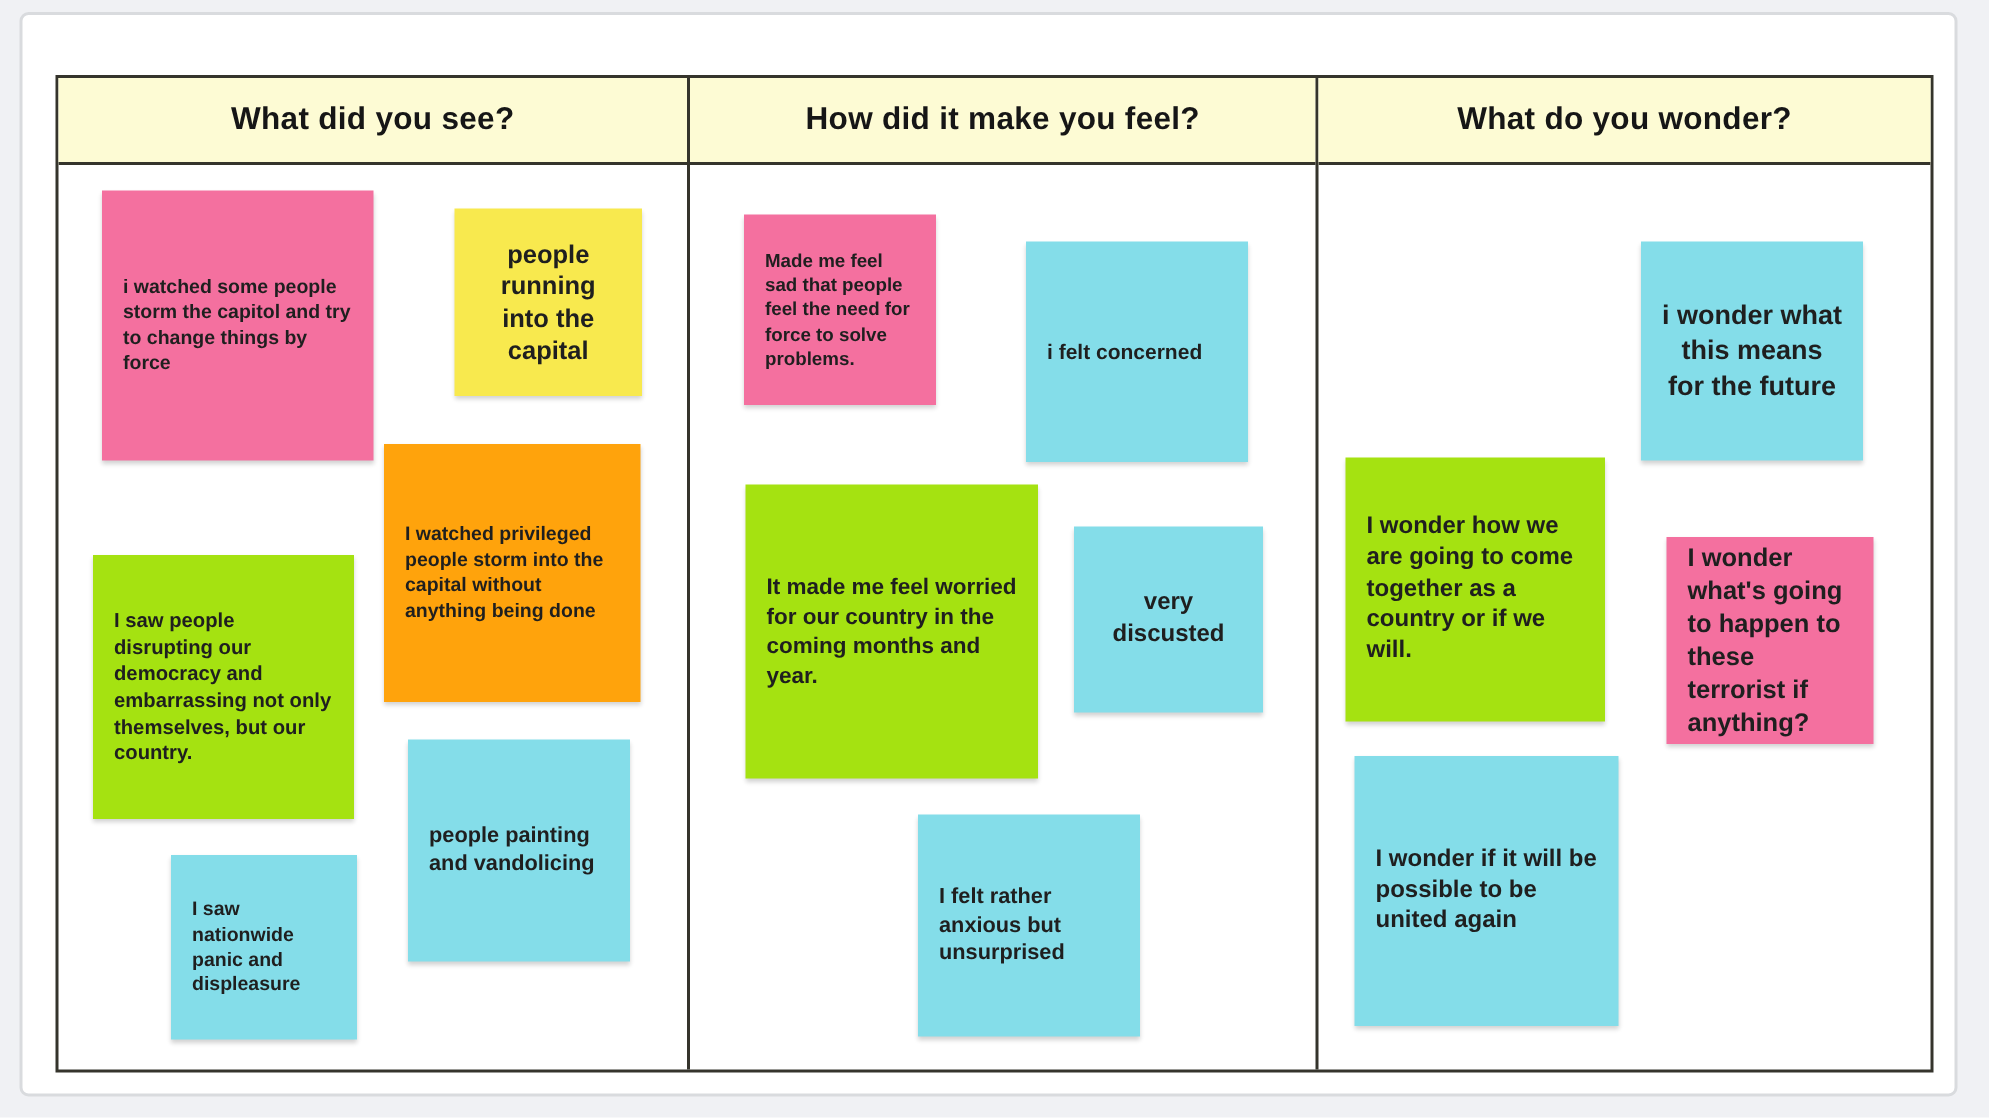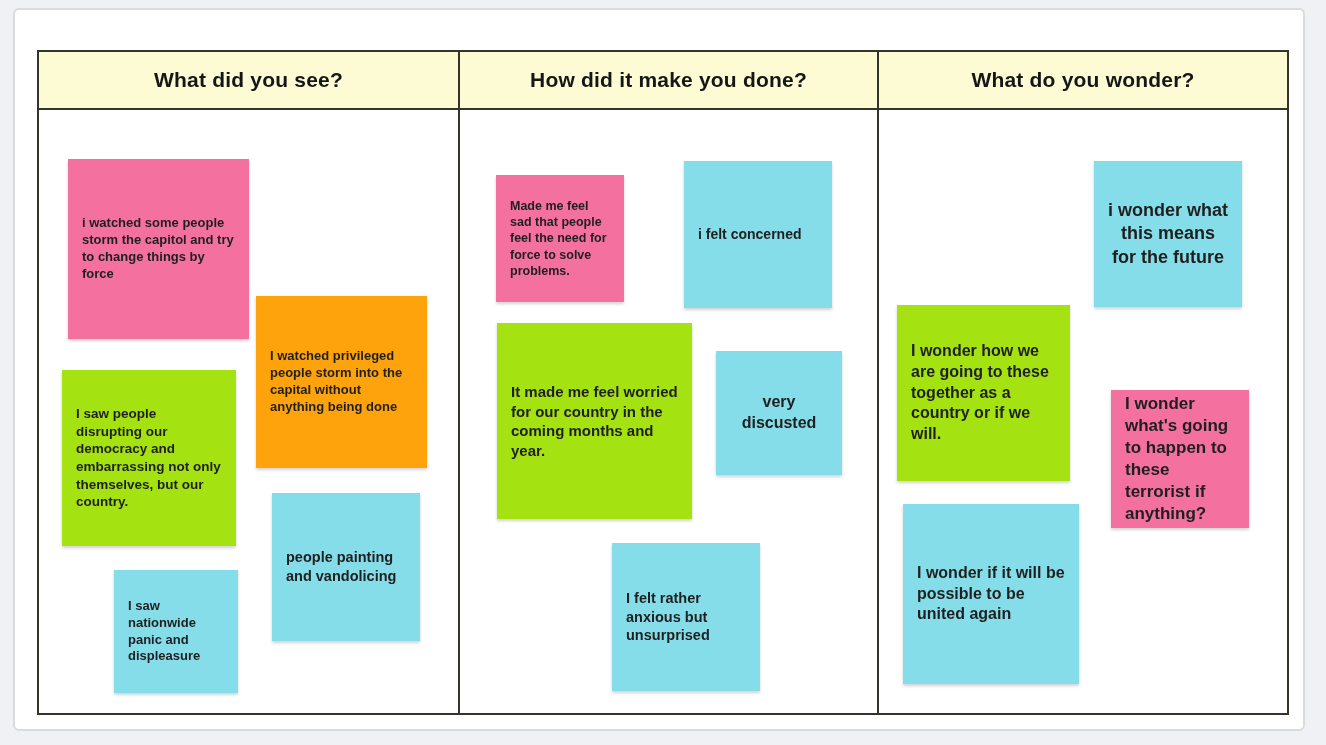--- a/index.html
+++ b/index.html
@@ -51,46 +51,49 @@
     display: flex;
     align-items: center;
     padding: 12px 14px;
     font-weight: bold;
     color: var(--note-text, #1f1f1f);
     line-height: 1.3;
     box-shadow: 0 2px 3px rgba(0,0,0,0.18);
     cursor: default;
   }
   .note.center { justify-content: center; text-align: center; }
-  .note.pink   { background: var(--note-pink,   #f4709f); margin-top: 32px; }
+  .note.pink   { background: var(--note-pink,   #f4709f); }
   .note.yellow { background: var(--note-yellow, #f8e94e); }
   .note.orange { background: var(--note-orange, #ffa30c); }
   .note.green  { background: var(--note-green,  #a5e211); }
   .note.cyan   { background: var(--note-cyan,   #84dde9); }
 </style>
 </head>
 <body>
 
 <div class="board">
   <div class="card"></div>
 
   <div class="table">
     <div class="col col-1">
       <div class="col-header">What did you see?</div>
     </div>
     <div class="col col-2">
-      <div class="col-header">How did it make you done?</div>
+      <div class="col-header">How did it make you feel?</div>
     </div>
     <div class="col col-3">
       <div class="col-header">What do you wonder?</div>
     </div>
   </div>
 
   <div class="note pink" style="left:68px;top:127px;width:181px;height:180px;font-size:13px">
     <span>i watched some people storm the capitol and try to change things by force</span>
+  </div>
+  <div class="note yellow center" style="left:303px;top:139px;width:125px;height:125px;font-size:17px;line-height:1.25">
+    <span>people running into the capital</span>
   </div>
   <div class="note orange" style="left:256px;top:296px;width:171px;height:172px;font-size:13px">
     <span>I watched privileged people storm into the capital without anything being done</span>
   </div>
   <div class="note green" style="left:62px;top:370px;width:174px;height:176px;font-size:13.5px">
     <span>I saw people disrupting our democracy and embarrassing not only themselves, but our country.</span>
   </div>
   <div class="note cyan" style="left:272px;top:493px;width:148px;height:148px;font-size:14.5px">
     <span>people painting and vandolicing</span>
   </div>
@@ -111,21 +114,21 @@
     <span>very discusted</span>
   </div>
   <div class="note cyan" style="left:612px;top:543px;width:148px;height:148px;font-size:14.5px">
     <span>I felt rather anxious but unsurprised</span>
   </div>
 
   <div class="note cyan center" style="left:1094px;top:161px;width:148px;height:146px;font-size:18px">
     <span>i wonder what this means for the future</span>
   </div>
   <div class="note green" style="left:897px;top:305px;width:173px;height:176px;font-size:16px">
-    <span>I wonder how we are going to these together as a country or if we will.</span>
+    <span>I wonder how we are going to come together as a country or if we will.</span>
   </div>
   <div class="note pink" style="left:1111px;top:358px;width:138px;height:138px;font-size:17px">
     <span>I wonder what's going to happen to these terrorist if anything?</span>
   </div>
   <div class="note cyan" style="left:903px;top:504px;width:176px;height:180px;font-size:16px">
     <span>I wonder if it will be possible to be united again</span>
   </div>
 </div>
 
 </body></html>

